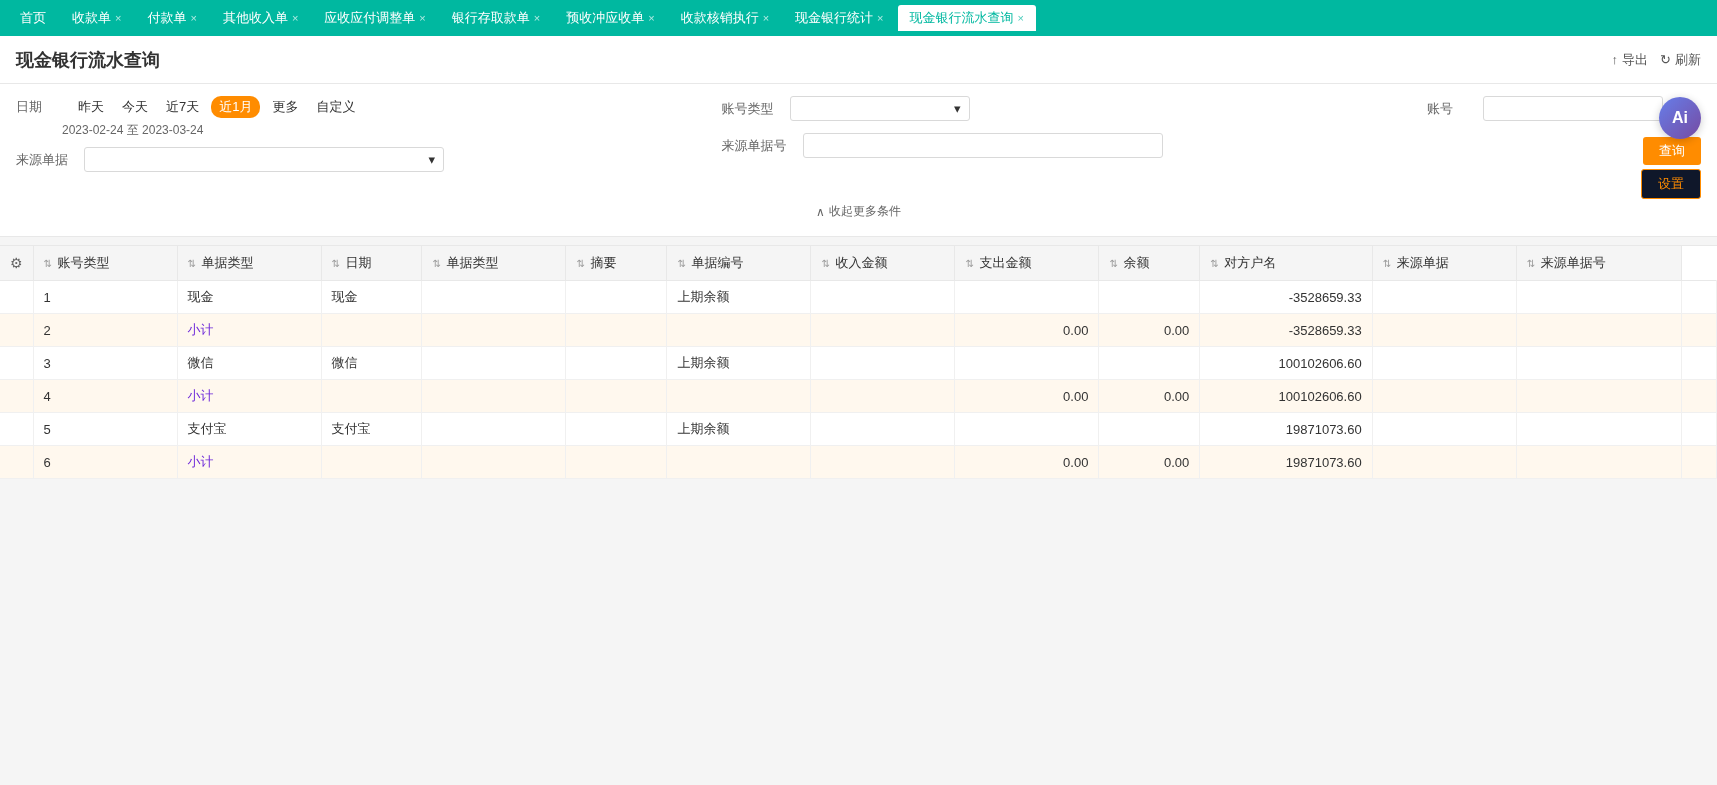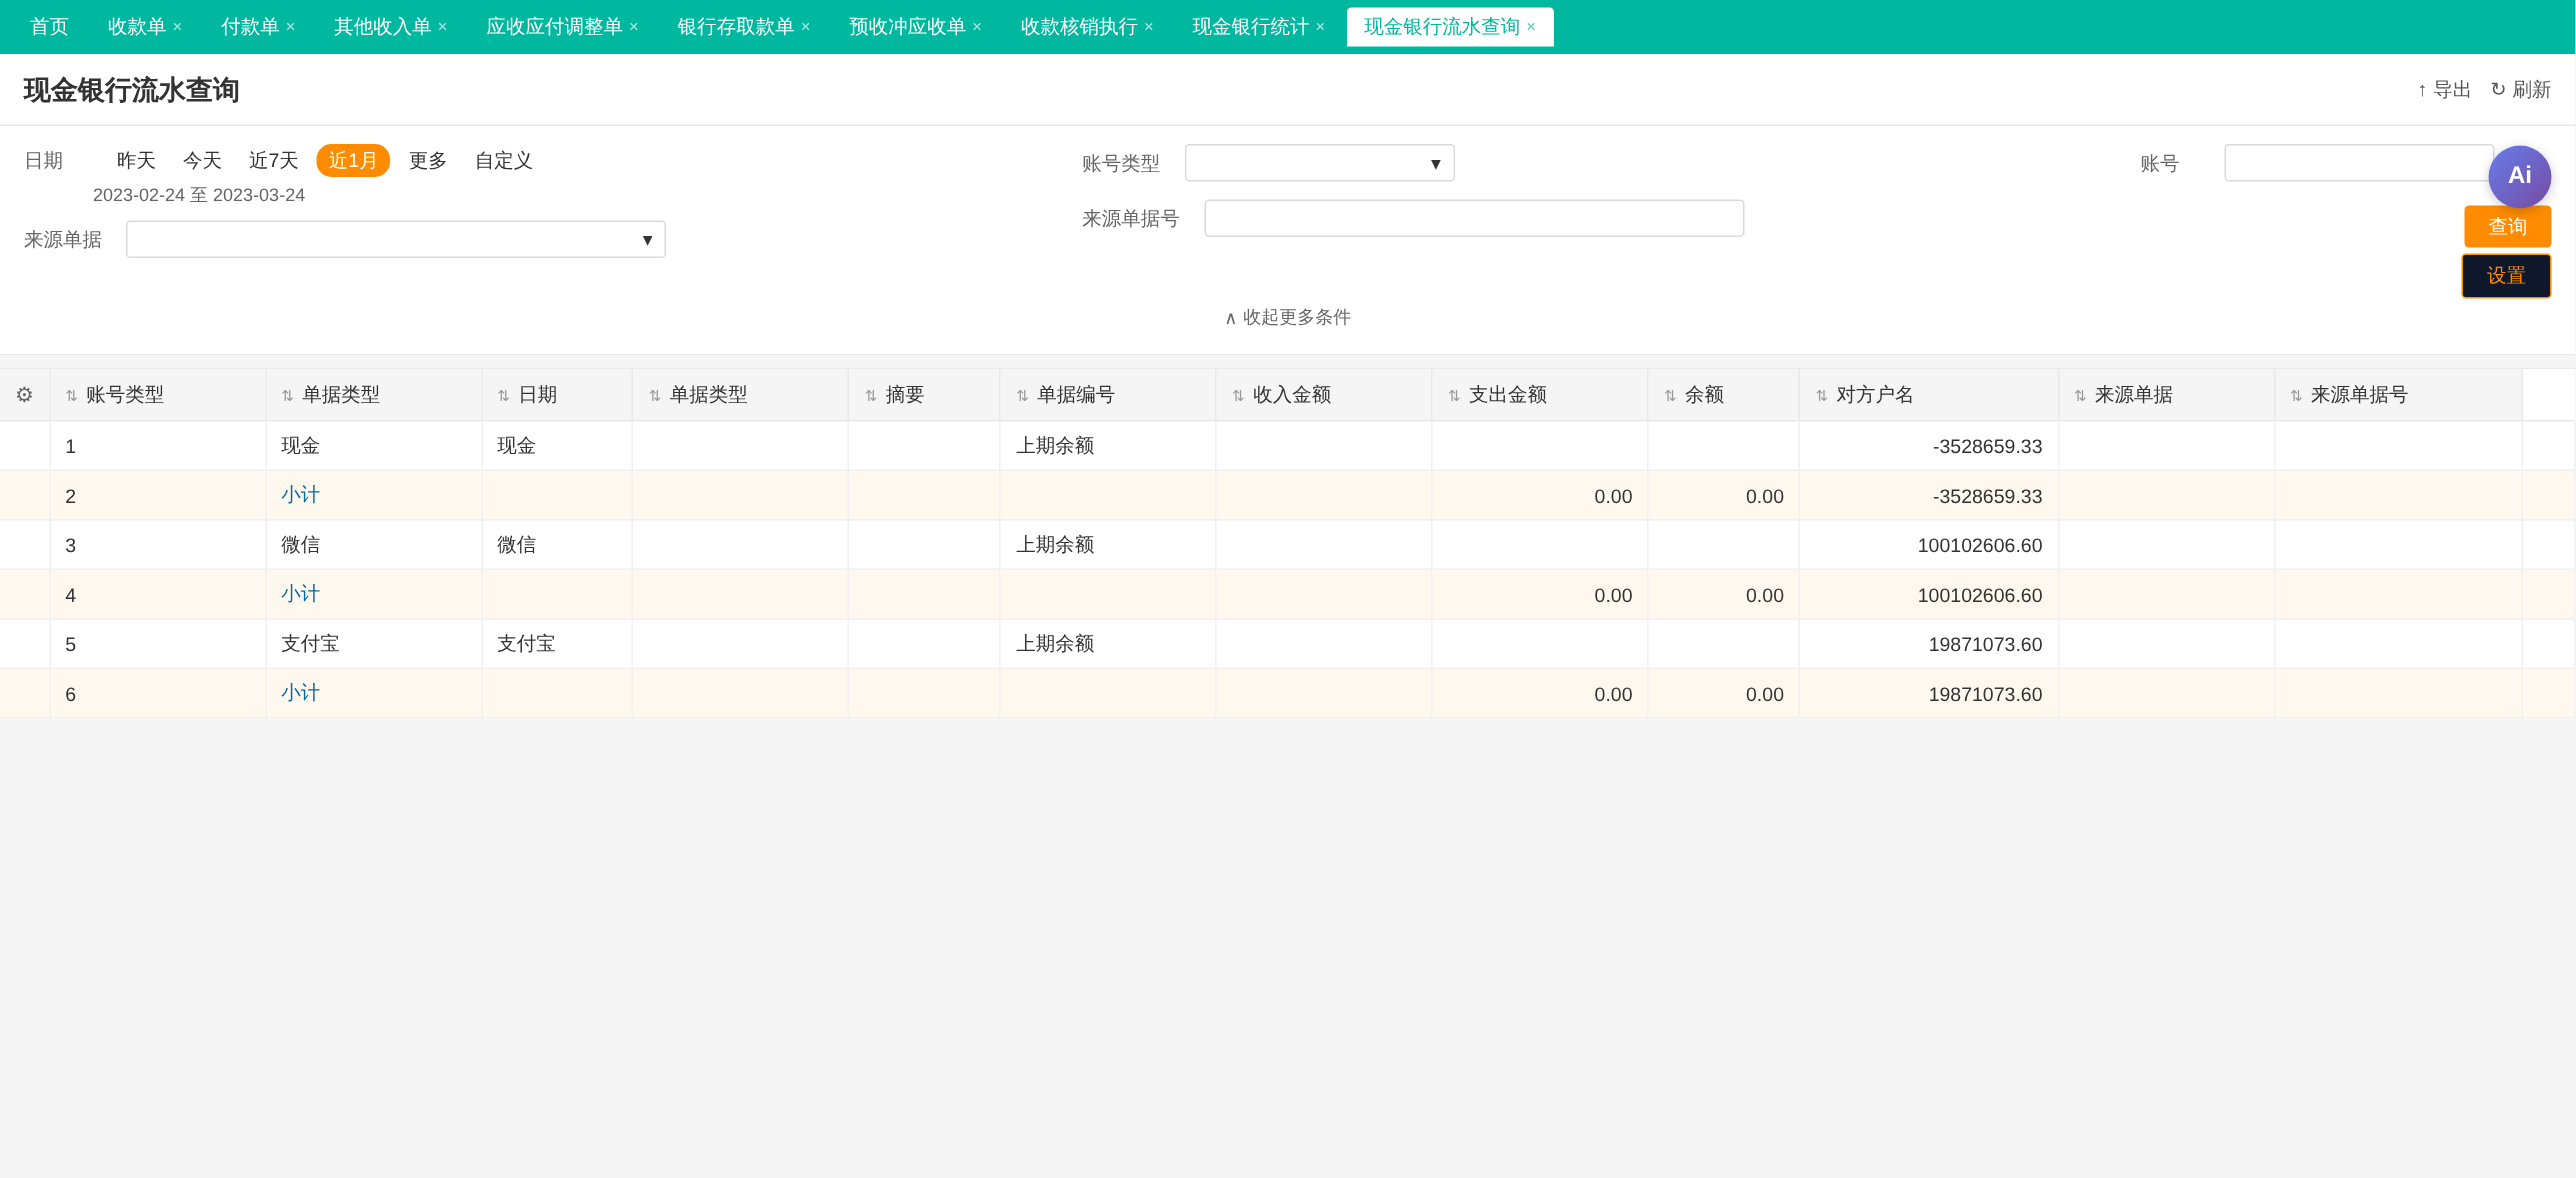--- a/index.html
+++ b/index.html
@@ -203,21 +203,21 @@
     }
     tbody td {
       padding: 7px 10px;
       color: #333;
       border-right: 1px solid #f0f0f0;
     }
     tbody td.number {
       text-align: right;
     }
     tbody td.orange {
-      color: #0369a1;
+      color: #6d28d9;
     }
     .settings-icon-col {
       width: 32px;
       text-align: center;
     }
     .gear-icon {
       color: #666;
       cursor: pointer;
       font-size: 14px;
     }

